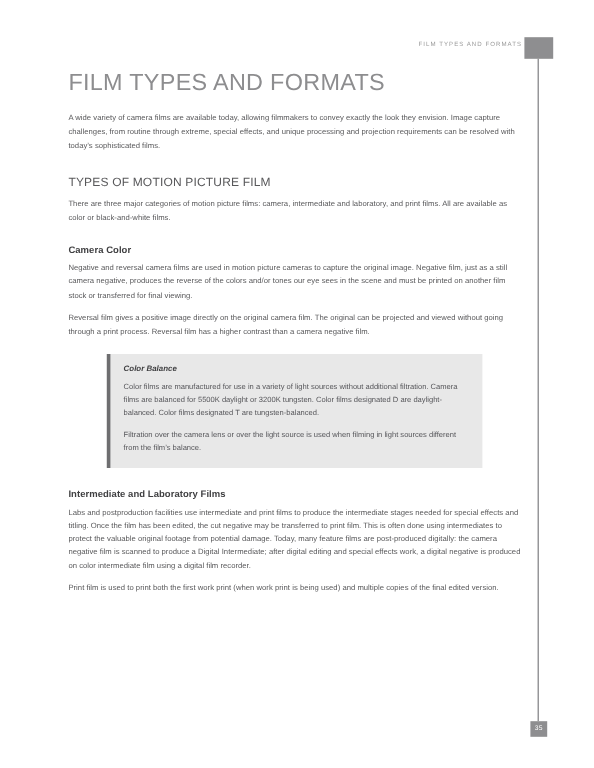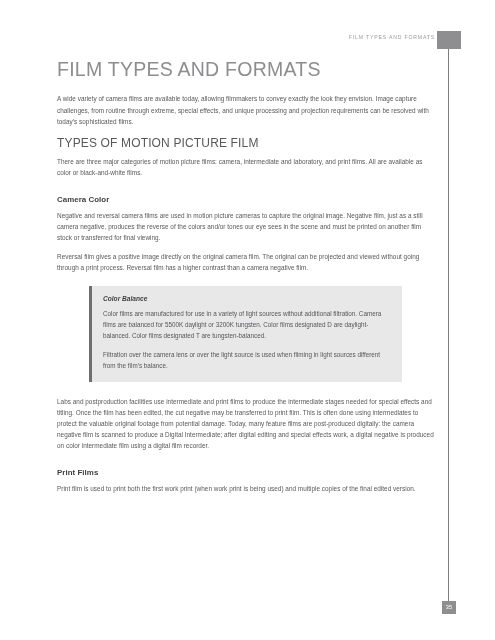--- a/index.html
+++ b/index.html
@@ -85,22 +85,22 @@
   h1.doc-title {
     margin: 0 0 13px 0;
     font-size: 19.5px;
     font-weight: 400;
     color: #8d8d8f;
     letter-spacing: 0.25px;
     line-height: 1.15;
   }
 
   h2.section-title {
-    margin: 9px 0 6px 0;
-    font-size: 12px;
+    margin: 20px 0 6px 0;
+    font-size: 10px;
     font-weight: 400;
     color: #58585a;
     letter-spacing: 0.15px;
     line-height: 1.2;
   }
 
   h3.sub-title {
     margin: 17px 0 5px 0;
     font-size: 7.9px;
     font-weight: bold;
@@ -171,24 +171,24 @@
     <p class="body-text">Negative and reversal camera films are used in motion picture cameras to capture the original image. Negative film, just as a still camera negative, produces the reverse of the colors and/or tones our eye sees in the scene and must be printed on another film stock or transferred for final viewing.</p>
 
     <p class="body-text">Reversal film gives a positive image directly on the original camera film. The original can be projected and viewed without going through a print process. Reversal film has a higher contrast than a camera negative film.</p>
 
     <div class="callout">
       <div class="callout-title">Color Balance</div>
       <p>Color films are manufactured for use in a variety of light sources without additional filtration. Camera films are balanced for 5500K daylight or 3200K tungsten. Color films designated D are daylight-balanced. Color films designated T are tungsten-balanced.</p>
       <p>Filtration over the camera lens or over the light source is used when filming in light sources different from the film’s balance.</p>
     </div>
 
+    <h3 class="sub-title">Intermediate and Laboratory Films</h3>
 
     <p class="body-text">Labs and postproduction facilities use intermediate and print films to produce the intermediate stages needed for special effects and titling. Once the film has been edited, the cut negative may be transferred to print film. This is often done using intermediates to protect the valuable original footage from potential damage. Today, many feature films are post-produced digitally: the camera negative film is scanned to produce a Digital Intermediate; after digital editing and special effects work, a digital negative is produced on color intermediate film using a digital film recorder.</p>
 
-    <h3 class="sub-title">Print Films</h3>
 
     <p class="body-text">Print film is used to print both the first work print (when work print is being used) and multiple copies of the final edited version.</p>
 
   </div>
 
   <div class="page-number">35</div>
 
 </div>
 
 </body></html>

